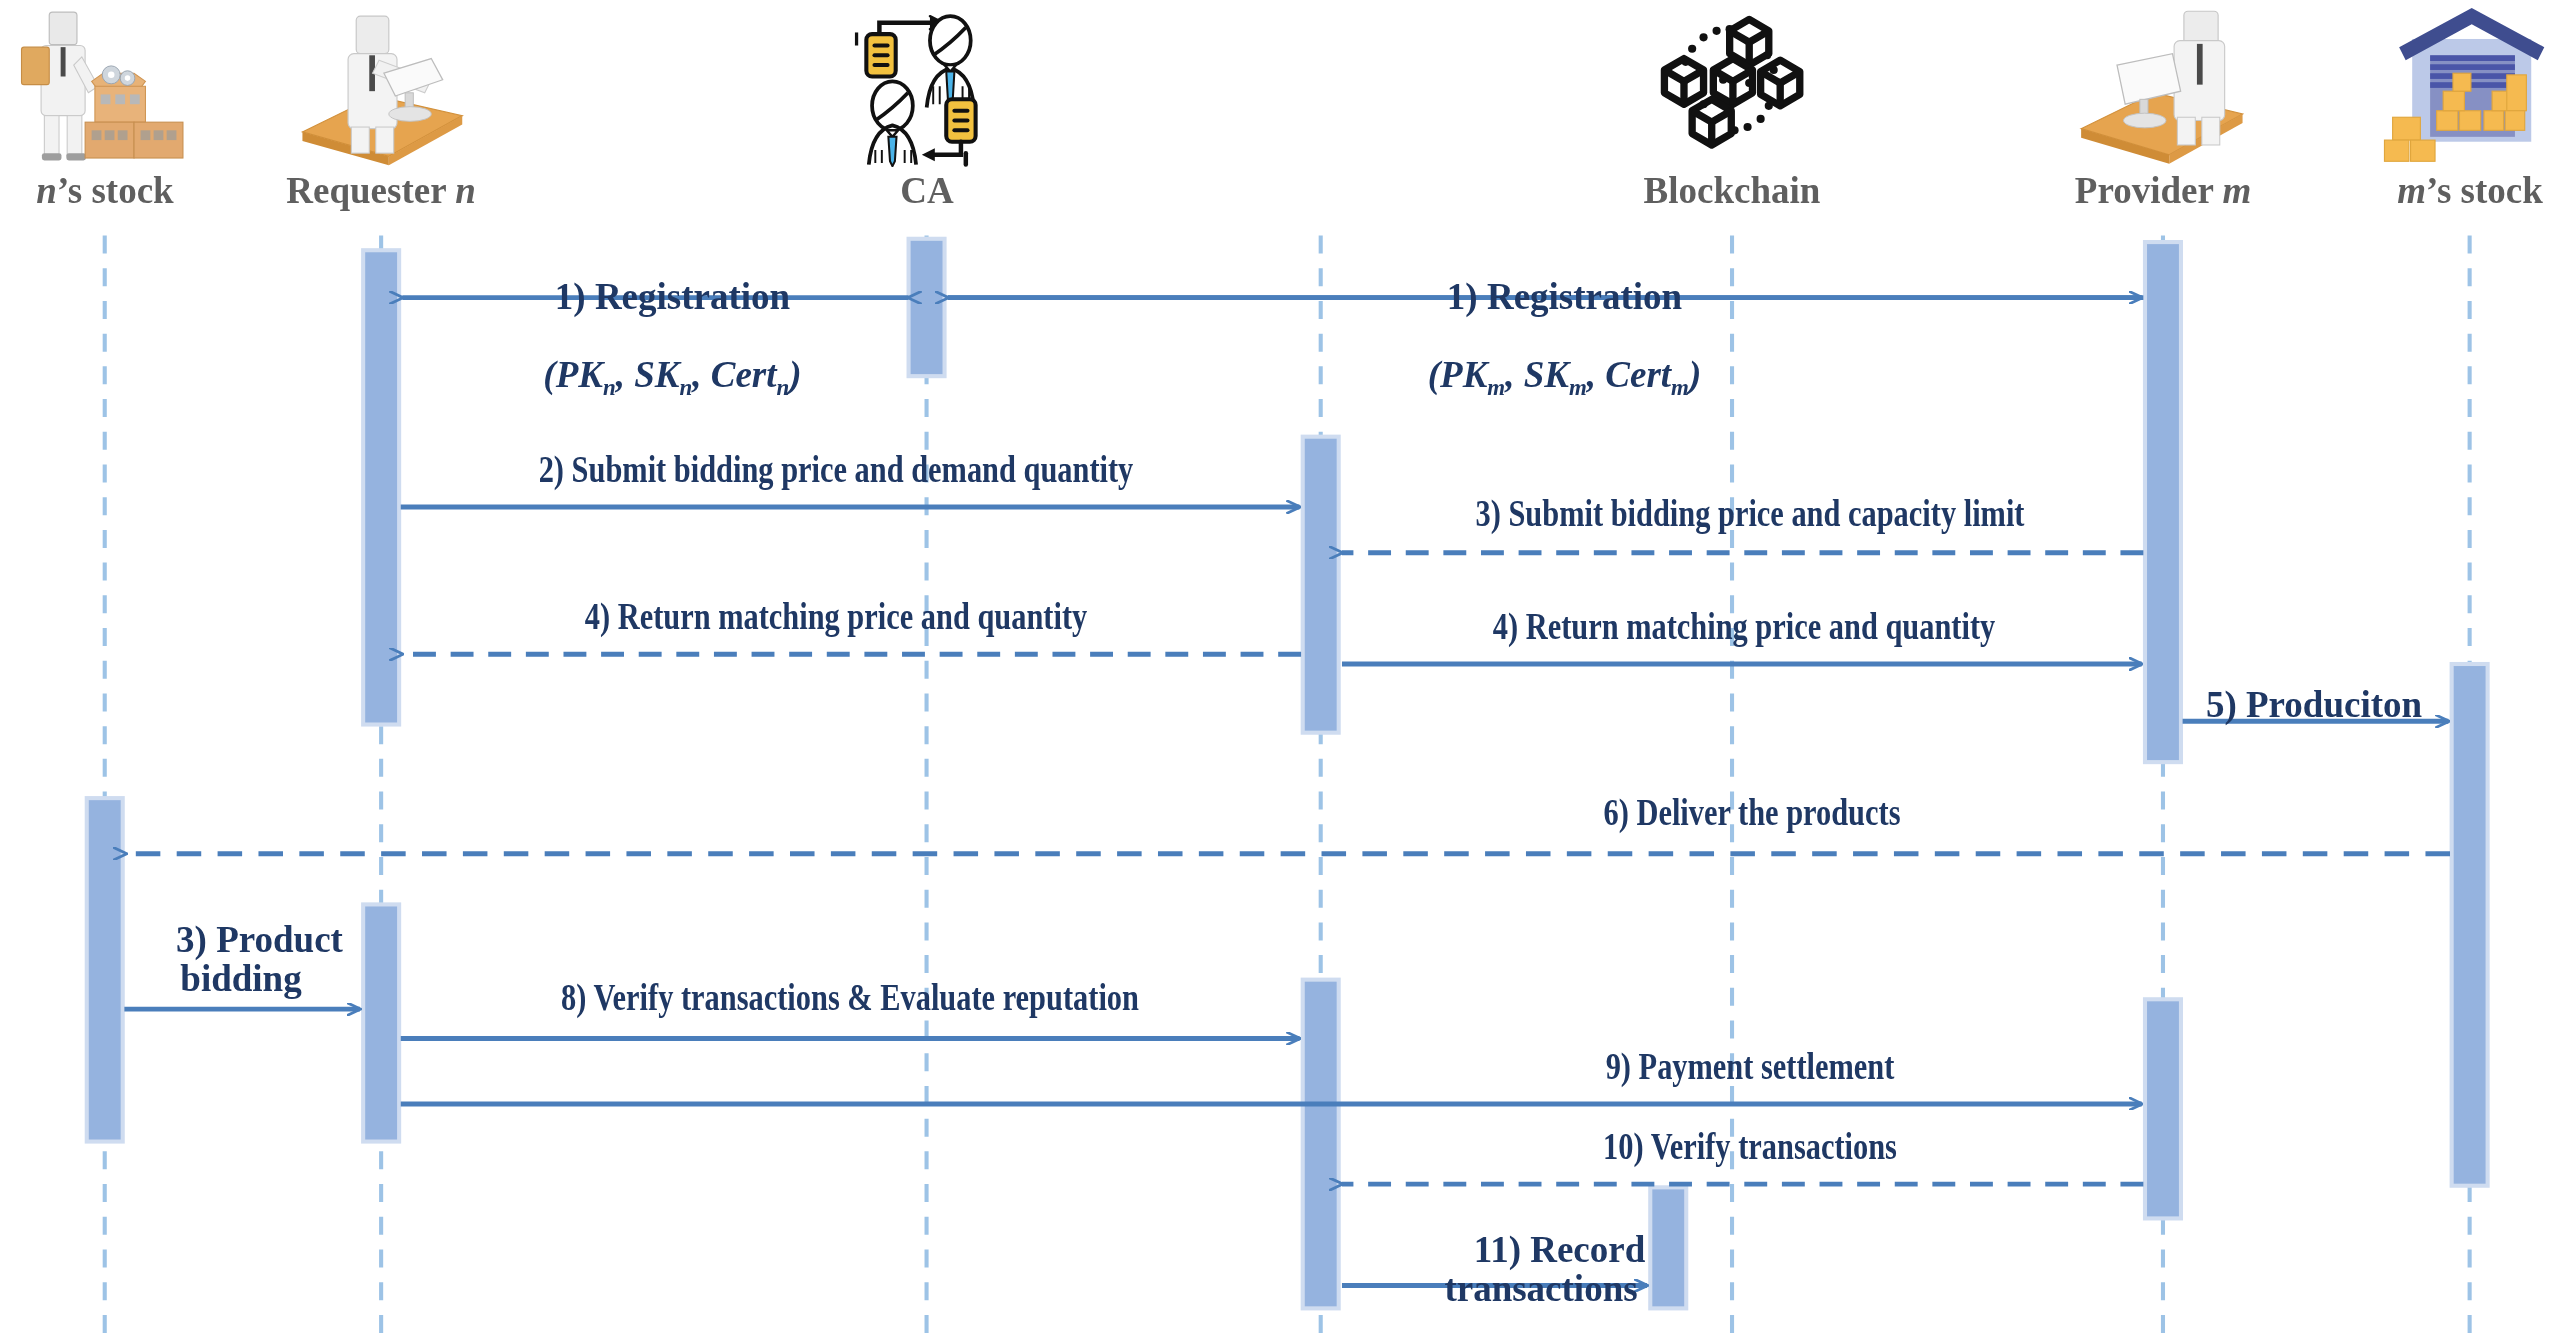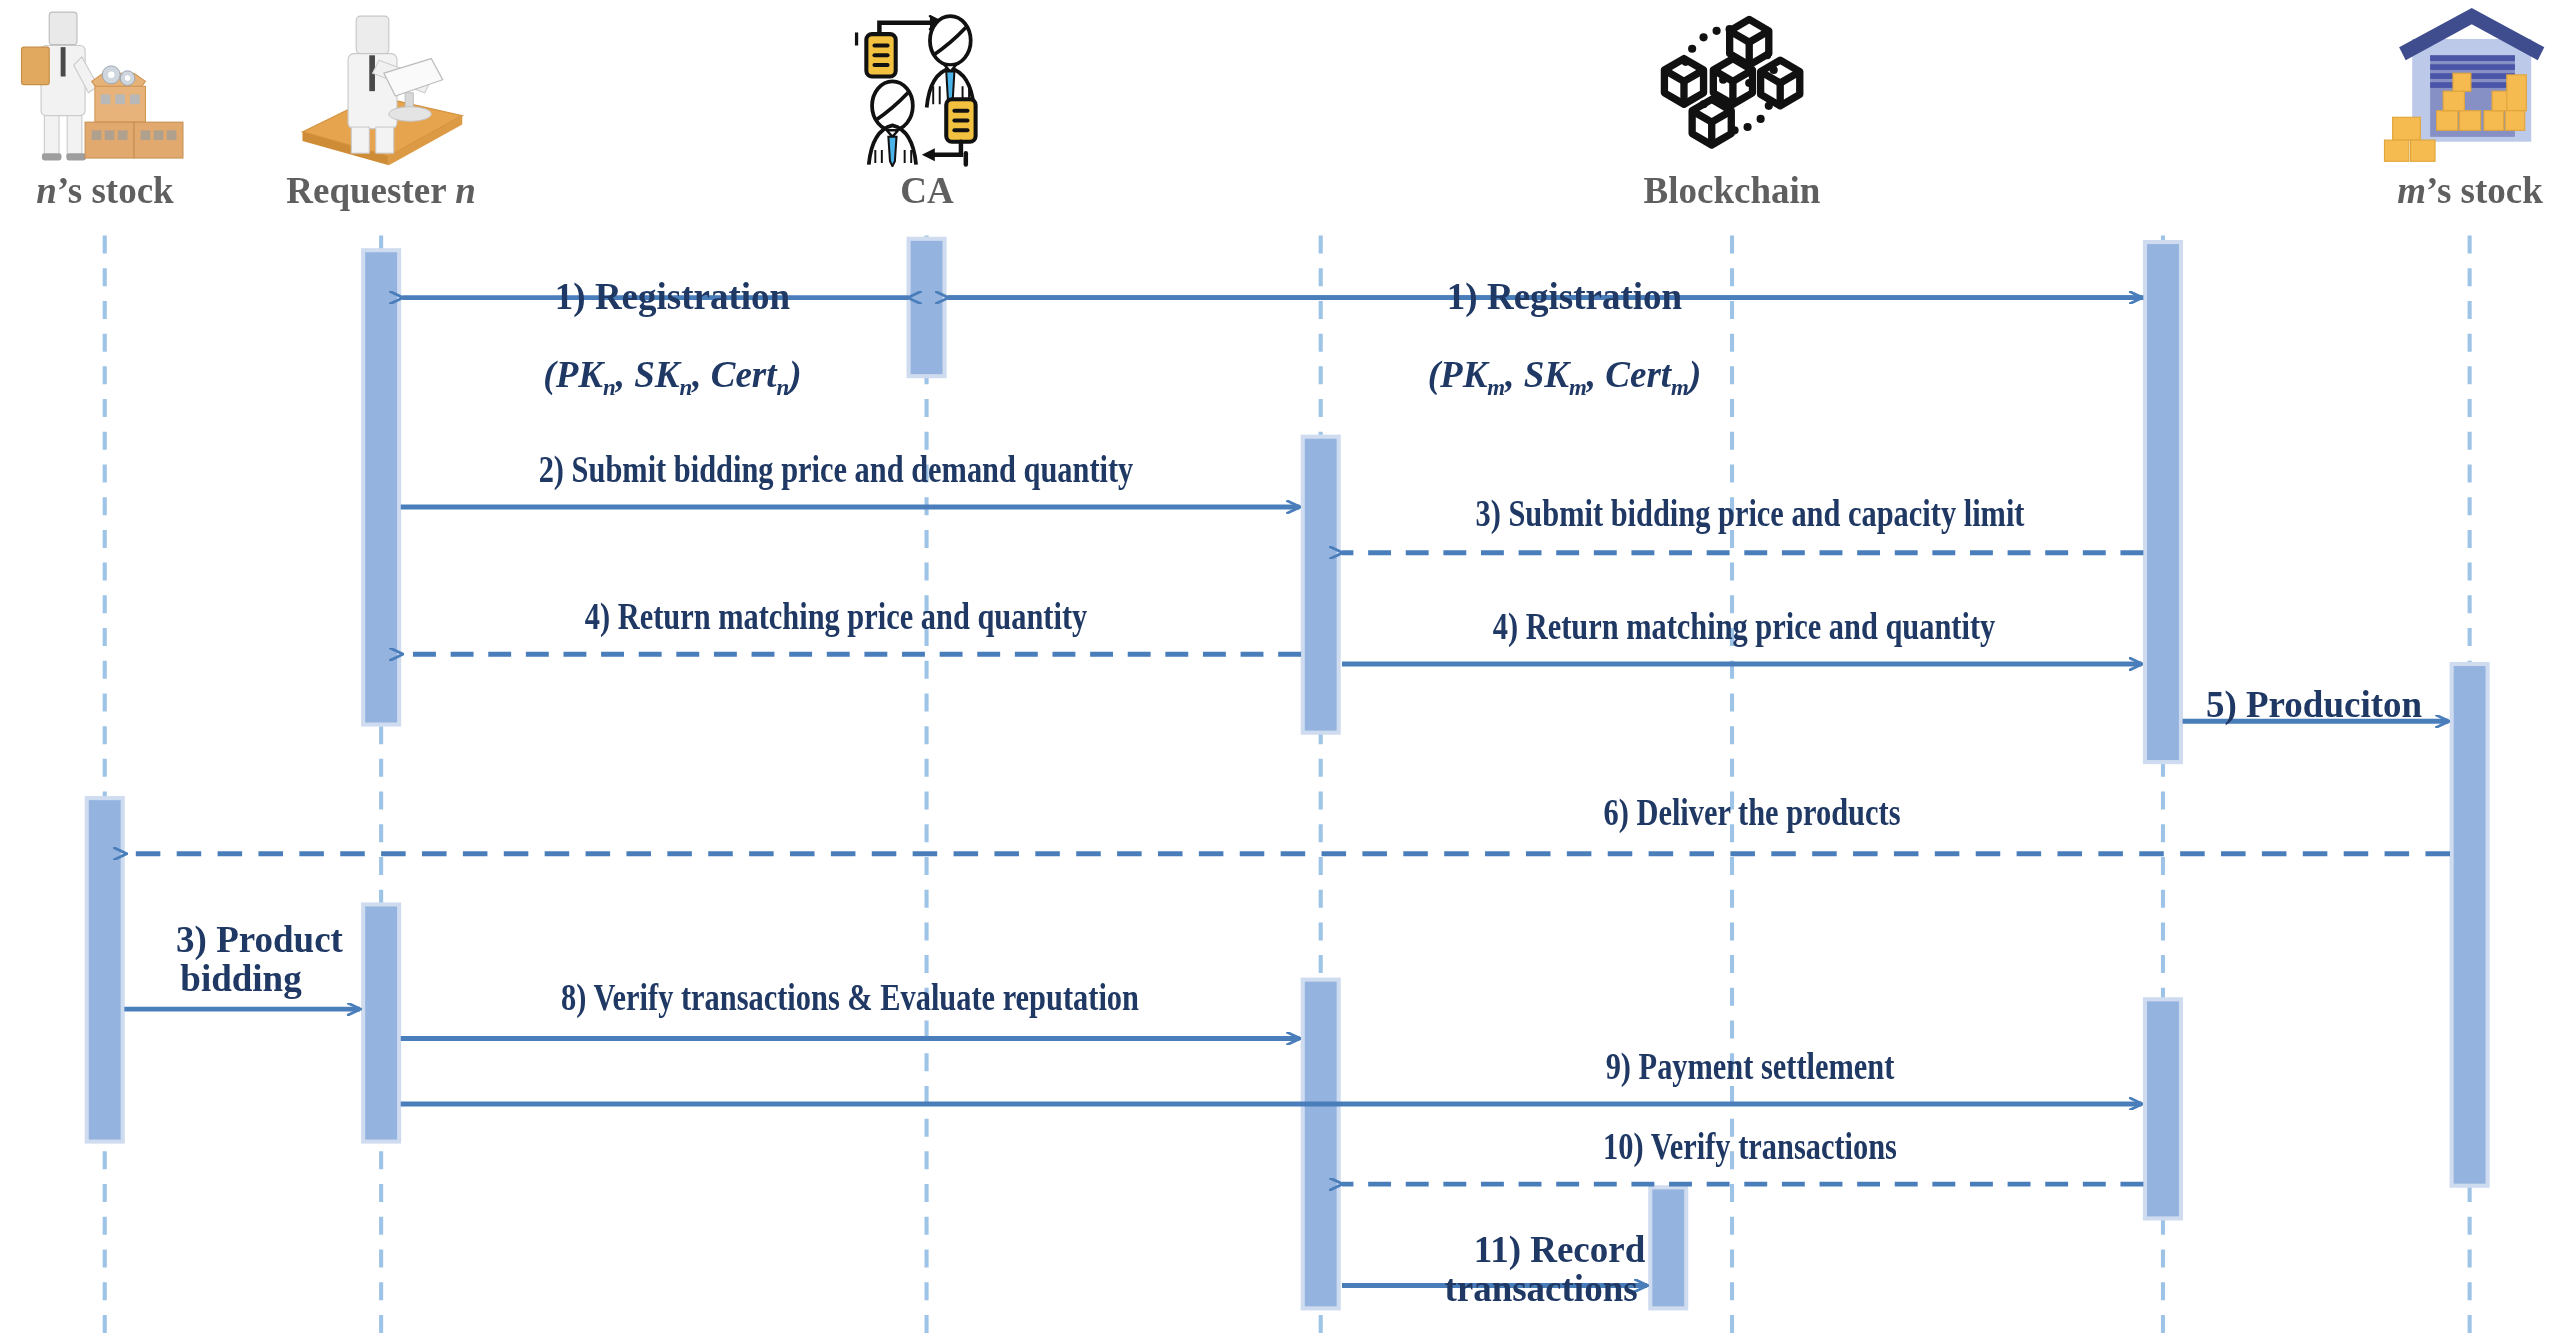--- a/index.html
+++ b/index.html
@@ -188,20 +188,38 @@
             <path d="M166 92 v28"></path>
           <path d="M82 112 l24 14 v28 l-24 14 -24 -14 v-28 z"></path>
           <path d="M58 126 l24 14 24 -14"></path>
             <path d="M82 140 v28"></path>
         </g>
       </svg>
     </div>
     <div class="alabel">Blockchain</div>
   </div>
 
+  <div class="actor" style="left:2163px;top:3.3px;">
+    <div class="iconbox">
+      <svg width="188" height="159" viewBox="0 0 230 195">
+        <path d="M14 148 L104 104 L212 130 L122 180 Z" fill="#e6a44f" stroke="#d2913c" stroke-width="1.5"></path>
+        <path d="M14 148 L14 159 L122 191 L122 180 Z" fill="#cf8c36"></path>
+        <path d="M122 180 L122 191 L212 141 L212 130 Z" fill="#dd9a45"></path>
+        <rect x="140" y="4" width="42" height="52" rx="5" fill="#ececec" stroke="#c6c6c6" stroke-width="1.4"></rect>
+        <rect x="128" y="40" width="62" height="98" rx="7" fill="#f3f3f3" stroke="#c9c9c9" stroke-width="1.4"></rect>
+        <rect x="156" y="44" width="7" height="50" fill="#4a4a4a"></rect>
+        <rect x="132" y="134" width="22" height="34" fill="#f3f3f3" stroke="#c9c9c9" stroke-width="1.3"></rect>
+        <rect x="162" y="134" width="22" height="34" fill="#f3f3f3" stroke="#c9c9c9" stroke-width="1.3"></rect>
+        <path d="M58 70 L126 56 L136 102 L68 118 Z" fill="#fafafa" stroke="#bdbdbd" stroke-width="1.6"></path>
+        <rect x="86" y="112" width="10" height="22" fill="#d9d9d9" stroke="#bdbdbd" stroke-width="1.2"></rect>
+        <ellipse cx="92" cy="138" rx="26" ry="9" fill="#e4e4e4" stroke="#c3c3c3" stroke-width="1.2"></ellipse>
+      </svg>
+    </div>
+    <div class="alabel">Provider <i>m</i></div>
+  </div>
 
   <div class="actor" style="left:2470px;top:3.3px;">
     <div class="iconbox">
       <svg width="176" height="159" viewBox="0 0 215 195">
         <rect x="36" y="38" width="146" height="126" fill="#bcc9e8"></rect>
         <path d="M20 48 L109 0 L198 48 L190 64 L109 20 L28 64 Z" fill="#3f4d8f"></path>
         <rect x="58" y="58" width="104" height="100" fill="#8690c4"></rect>
         <g fill="#4a55a8">
             <rect x="58" y="58" width="104" height="7"></rect>
             <rect x="58" y="69" width="104" height="7"></rect>

